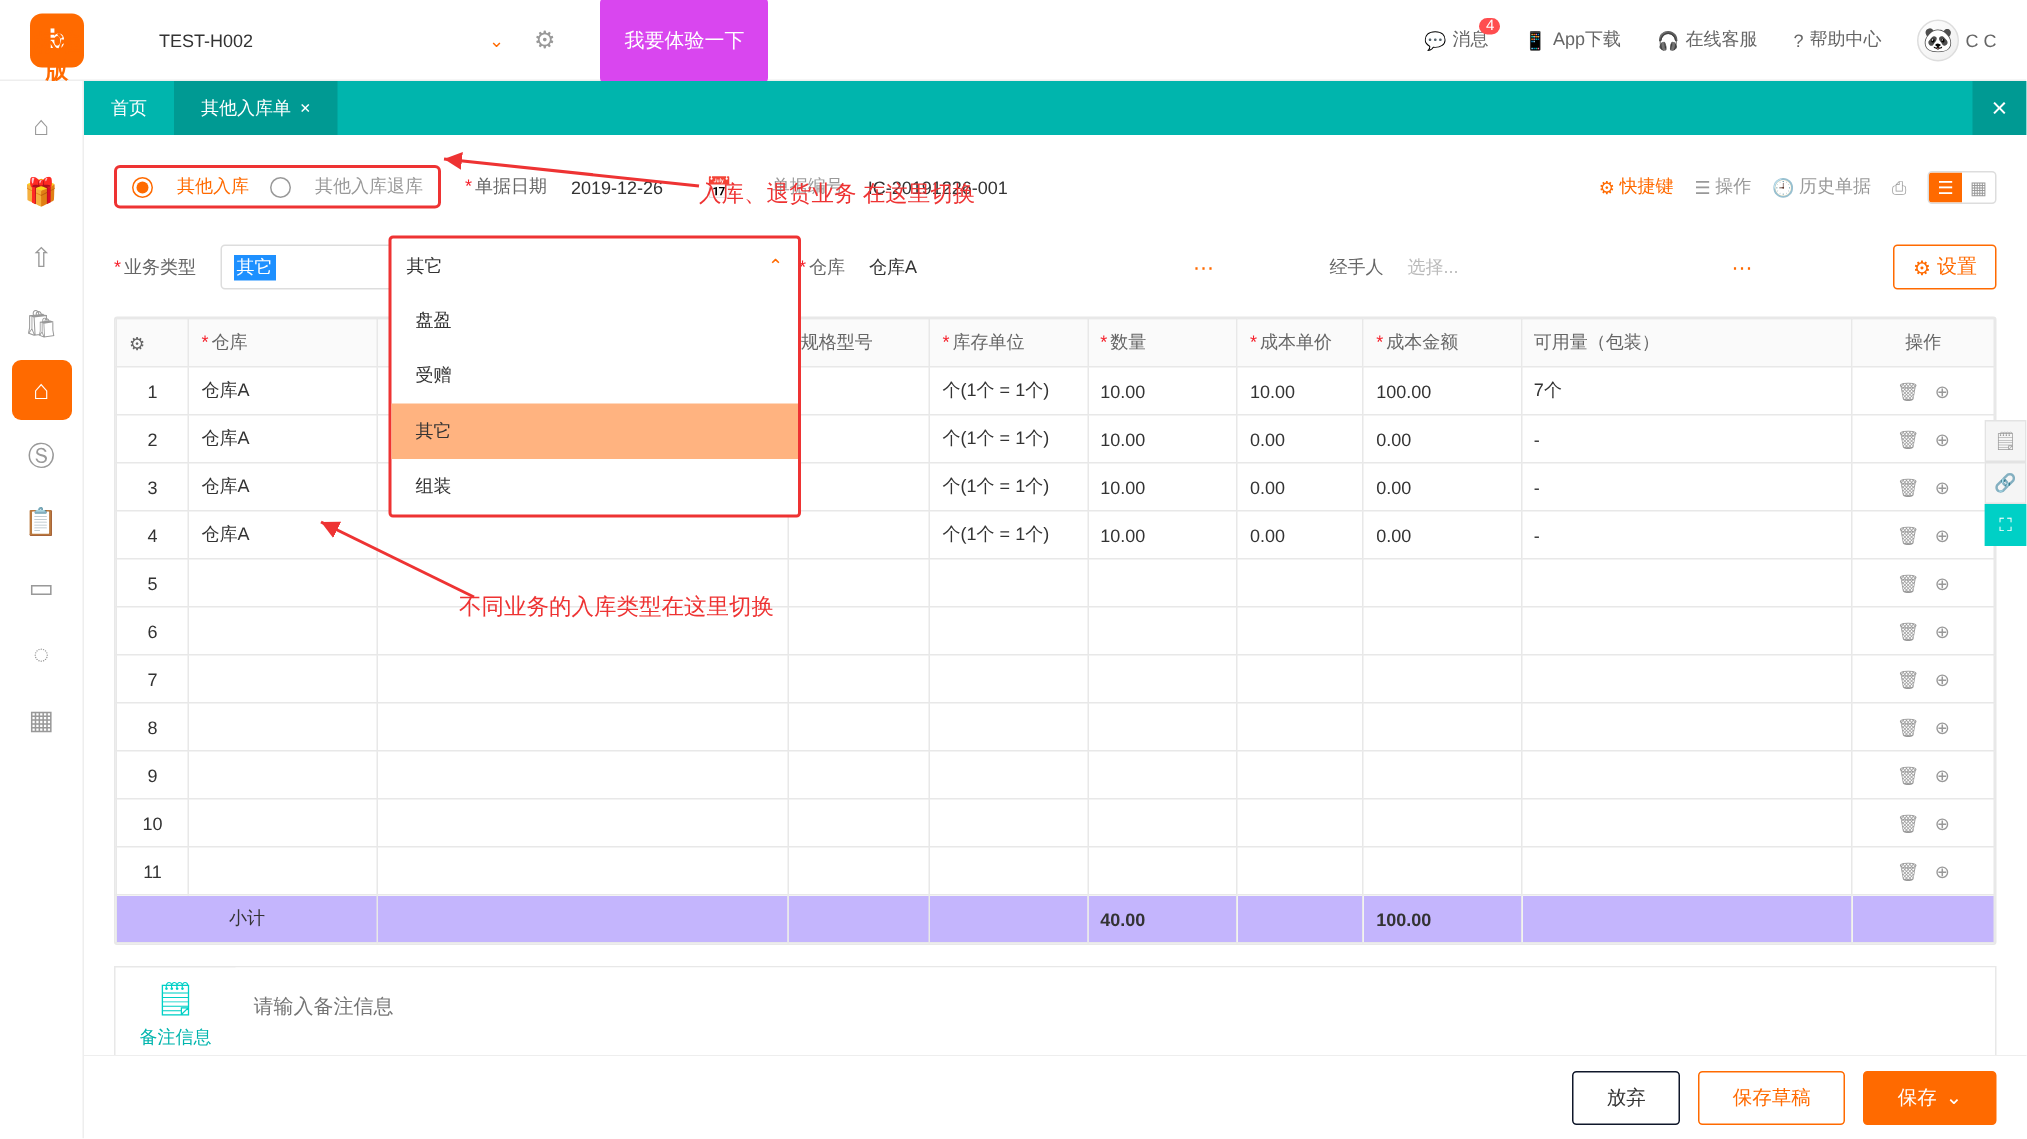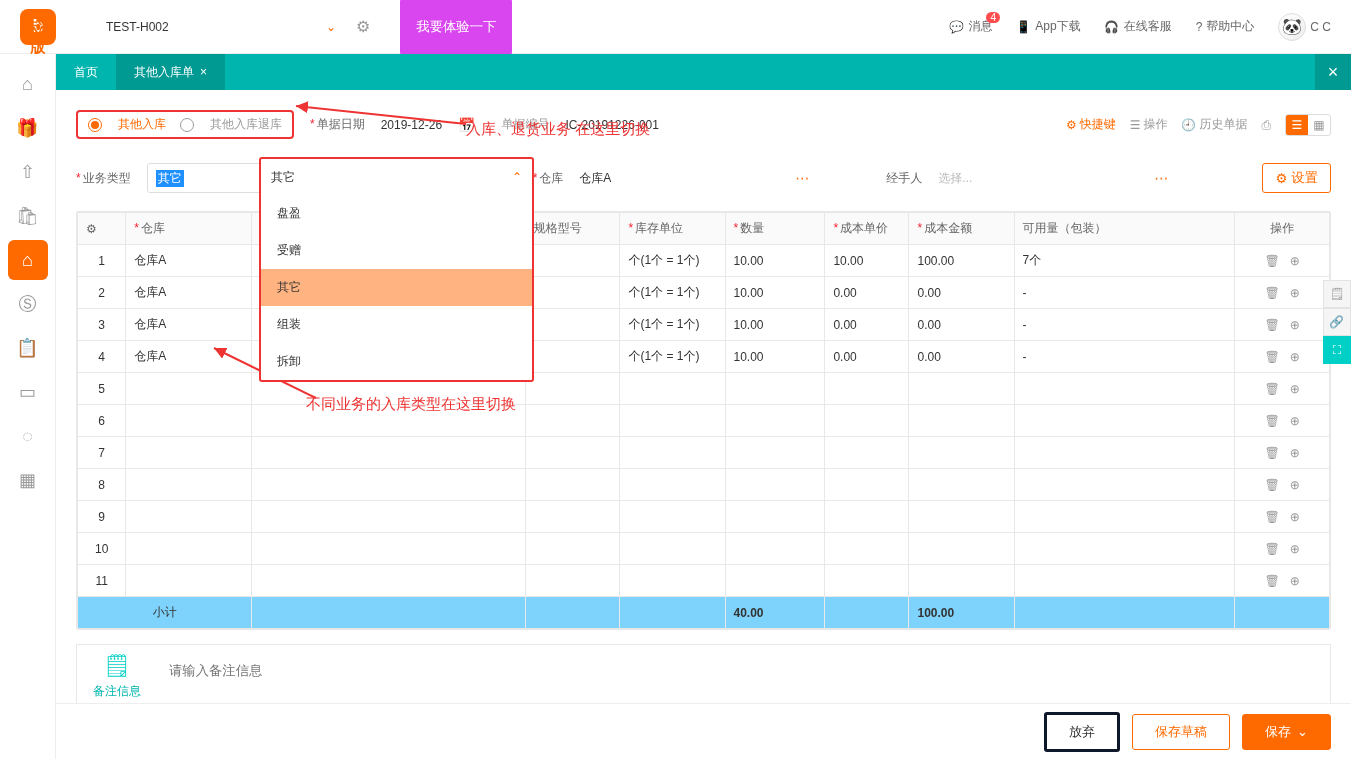--- a/index.html
+++ b/index.html
@@ -25,21 +25,21 @@
 .content{position:absolute;left:56px;right:0;top:90px;bottom:0;overflow:auto;padding:20px 20px 70px}
 .row1{display:flex;align-items:center;gap:16px;position:relative}
 .radio-group{border:2px solid #e33;border-radius:4px;padding:4px 10px;display:flex;align-items:center;gap:14px}
 .radio{display:flex;align-items:center;gap:16px;cursor:pointer}
 .radio .dot{width:14px;height:14px;border-radius:50%;border:1px solid #999;display:inline-block;position:relative}
 .radio.sel .dot{border-color:#ff6a00}
 .radio.sel .dot::after{content:"";position:absolute;inset:2px;background:#ff6a00;border-radius:50%}
 .radio.sel span{color:#ff6a00}
 .radio.unsel span{color:#999}
 .field-lbl{color:#666}
-.date-val{color:#333;margin-right:0}
+.date-val{color:#333;margin-right:13px}
 .cal-icon{color:#ff6a00;font-size:14px}
 .doc-lbl{color:#999;margin-left:10px}
 .toolbar-right{margin-left:auto;display:flex;align-items:center;gap:14px;color:#999}
 .tool-link{display:flex;align-items:center;gap:3px;cursor:pointer}
 .tool-link.o{color:#ff6a00}
 .view-toggle{display:flex;border:1px solid #ddd;border-radius:3px;overflow:hidden}
 .view-toggle .vt{width:22px;height:20px;display:flex;align-items:center;justify-content:center;cursor:pointer}
 .view-toggle .vt.active{background:#ff6a00;color:#fff}
 .row2{display:flex;align-items:center;gap:16px;margin-top:24px;position:relative}
 .req{color:#f5222d;margin-right:2px}
@@ -62,28 +62,28 @@
 .col-spec{width:90px}
 .col-unit{width:100px}
 .col-qty{width:95px}
 .col-price{width:80px}
 .col-amt{width:100px}
 .col-avail{width:210px}
 .col-op{width:90px;text-align:center}
 .scan-btn{background:#ff6a00;color:#fff;border:none;padding:4px 8px;border-radius:3px;cursor:pointer;float:right}
 .row-ops{display:flex;gap:10px;justify-content:center;color:#999}
 .row-ops span{cursor:pointer}
-.subtotal td{background:#7dd3fc}
+.subtotal td{background:#c4b5fd}
 .remark-area{margin-top:14px;border:1px solid #e8e8e8;display:flex;align-items:flex-start;min-height:60px}
 .remark-label{width:80px;display:flex;flex-direction:column;align-items:center;justify-content:center;gap:4px;color:#00b5ad;padding:8px 0}
 .remark-label .ricon{color:#00d0c6;font-size:22px}
 .remark-input{flex:1;border:none;padding:18px 12px;color:#999;outline:none}
 .footer{position:absolute;left:56px;right:0;bottom:0;height:56px;border-top:1px solid #eee;display:flex;align-items:center;justify-content:flex-end;gap:12px;padding:0 20px;background:#fff}
 .btn{padding:8px 22px;border-radius:3px;cursor:pointer;font-size:13px}
-.btn-default{background:#fff;border:3px solid #0f172a;color:#333}
+.btn-default{background:#fff;border:1px solid #0f172a;color:#333}
 .btn-outline{background:#fff;border:1px solid #ff6a00;color:#ff6a00}
 .btn-primary{background:#ff6a00;border:1px solid #ff6a00;color:#fff;display:flex;align-items:center;gap:6px}
 .right-dock{position:absolute;right:0;top:280px;display:flex;flex-direction:column;gap:0}
 .dock-item{width:28px;height:28px;background:#f5f5f5;border:1px solid #e3e3e3;display:flex;align-items:center;justify-content:center;color:#999;cursor:pointer}
 .dock-item.green{background:#00d0c6;color:#fff;border-color:#00d0c6}
 .anno{position:absolute;color:#e33;font-size:15px;pointer-events:none}
 .arrow-line{stroke:#e33;stroke-width:2;fill:none}
 .arrow-head{fill:#e33}
 svg.anno-svg{position:absolute;pointer-events:none}
 .placeholder{color:#bbb}
@@ -199,21 +199,20 @@
 
     <div class="dropdown">
       <div class="dd-head">
         <span class="hl">其它</span>
         <span class="chev">⌃</span>
       </div>
       <div class="dd-item">盘盈</div>
       <div class="dd-item">受赠</div>
       <div class="dd-item sel">其它</div>
       <div class="dd-item">组装</div>
-      <div class="dd-item">拆卸</div>
     </div>
   </div>
 
   <div class="table-wrap">
     <table>
       <colgroup>
         <col class="col-idx">
           <col class="col-wh">
           <col class="col-scan">
           <col class="col-spec">

